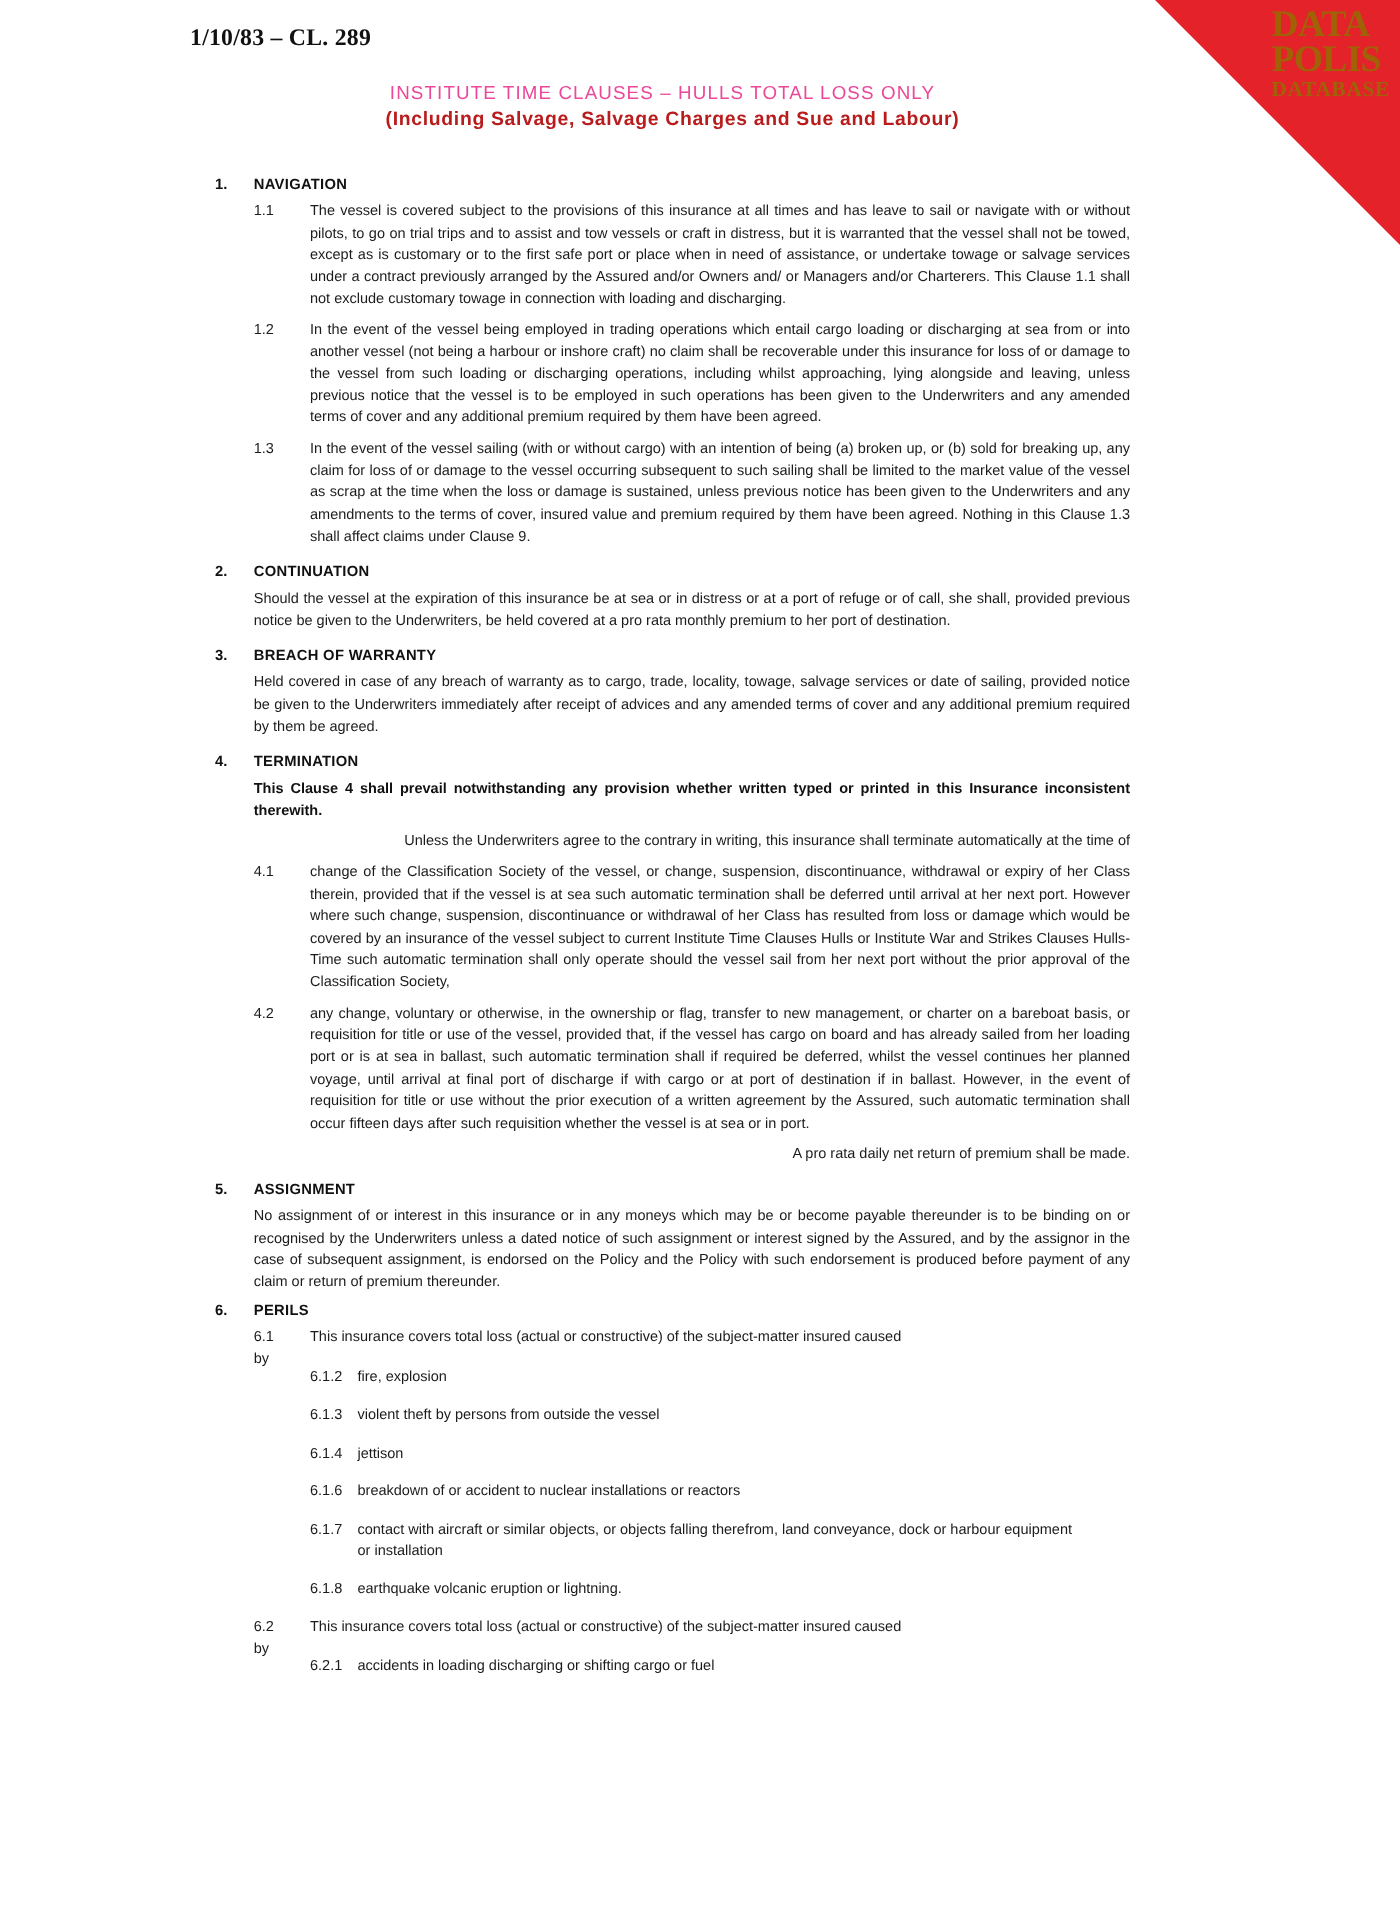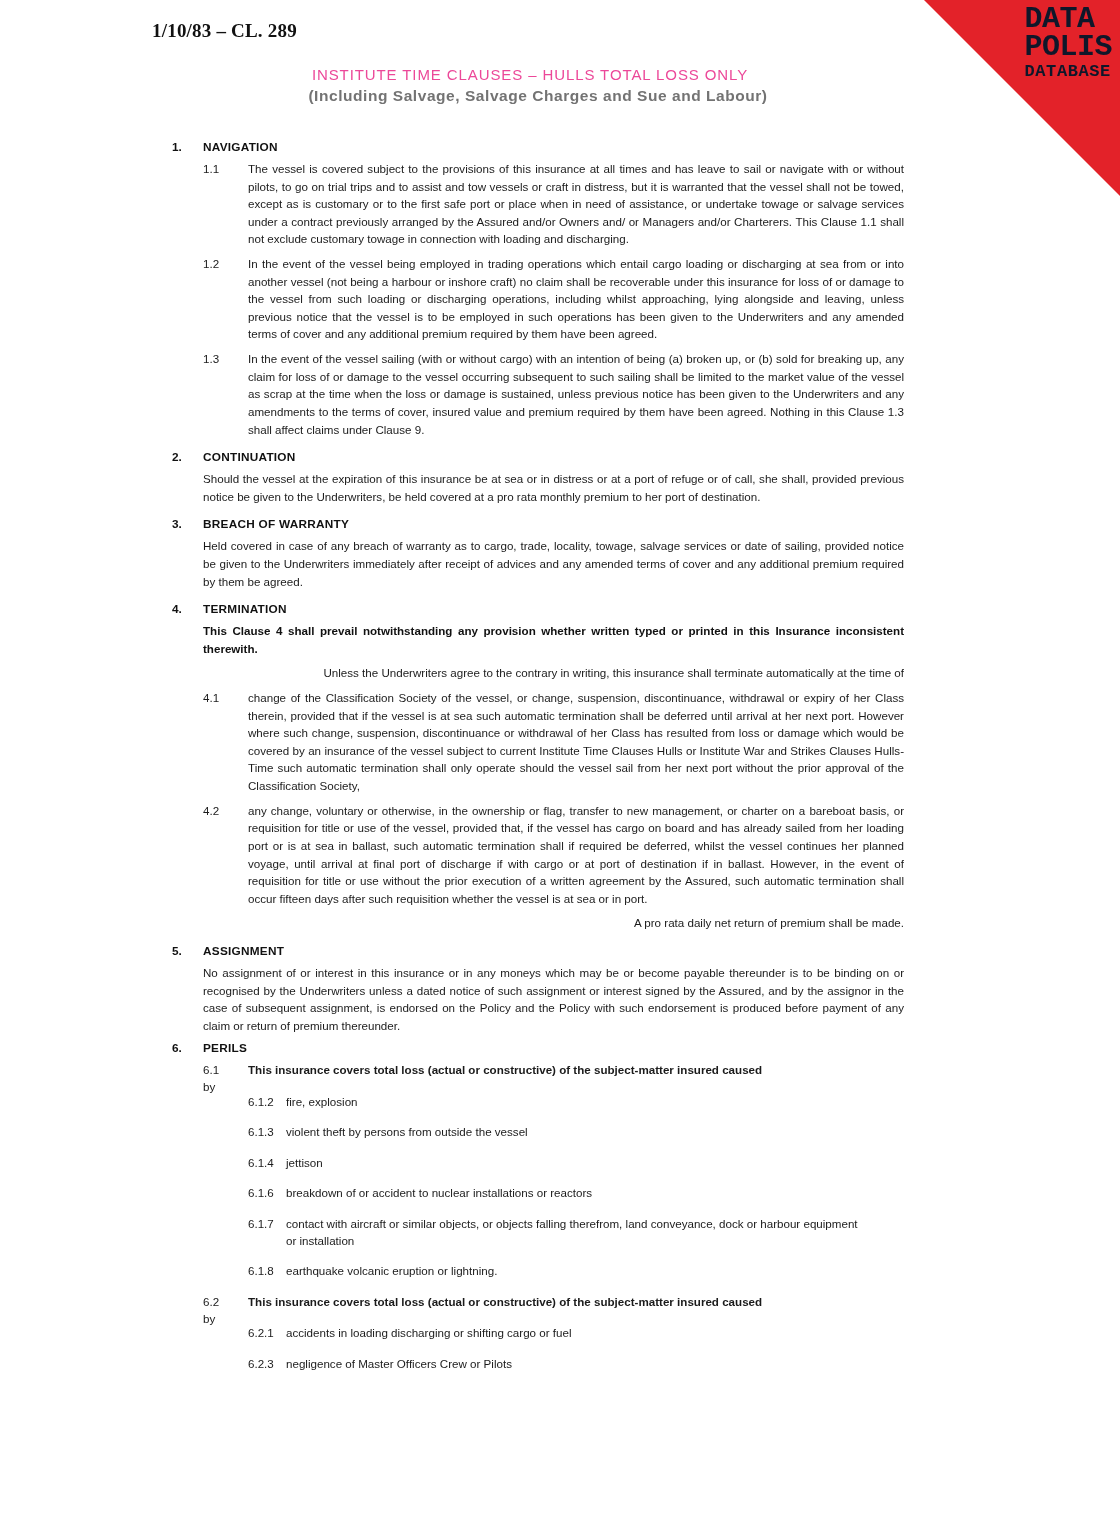--- a/index.html
+++ b/index.html
@@ -29,22 +29,22 @@
     position: absolute;
     inset: 0;
     background: #e32229;
     clip-path: polygon(4px 0, 100% 0, 100% 196px);
   }
   .logo-text {
     position: absolute;
     top: 6px;
     right: 8px;
     text-align: left;
-    color: #0f172a;
-    font-family: Liberation Mono, monospace;
+    color: #a16207;
+    font-family: Liberation Serif, serif;
     font-weight: bold;
     letter-spacing: -0.5px;
     line-height: 0.93;
   }
   .logo-line1, .logo-line2 {
     font-size: 30px;
     display: block;
   }
   .logo-line3 {
     font-size: 17px;
@@ -76,21 +76,21 @@
     font-size: 15px;
     font-weight: normal;
     letter-spacing: 0.9px;
     color: #ec4899;
     white-space: nowrap;
   }
   .title-sub {
     font-size: 15.5px;
     font-weight: bold;
     letter-spacing: 0.55px;
-    color: #737373;
+    color: #b91c1c;
     margin-top: 4px;
     white-space: nowrap;
     padding-left: 16px;
   }
 
   
   .content {
     position: absolute;
     left: 0;
     top: 140px;
@@ -156,21 +156,20 @@
   }
   .clause-body {
     flex: 1;
     font-size: 11.6px;
     line-height: 1.52;
     text-align: justify;
     color: #1b1b1b;
   }
   .clause-body.noalign {
     text-align: left;
-    font-weight: bold;
   }
 
   
   .clause.hang .clause-num {
     position: relative;
   }
   .clause.hang .clause-num .hang-word {
     position: absolute;
     left: 0;
     top: 17px;
@@ -337,19 +336,15 @@
         <span>6.2</span>
         <span class="hang-word">by</span>
       </span>
       <span class="clause-body noalign">This insurance covers total loss (actual or constructive) of the subject-matter insured caused</span>
     </div>
 
     <div class="subitem">
       <span class="subitem-num">6.2.1</span>
       <span class="subitem-body">accidents in loading discharging or shifting cargo or fuel</span>
     </div>
-    <div class="subitem">
-      <span class="subitem-num">6.2.3</span>
-      <span class="subitem-body">negligence of Master Officers Crew or Pilots</span>
-    </div>
   </div>
 
 </div>
 
 </body></html>

